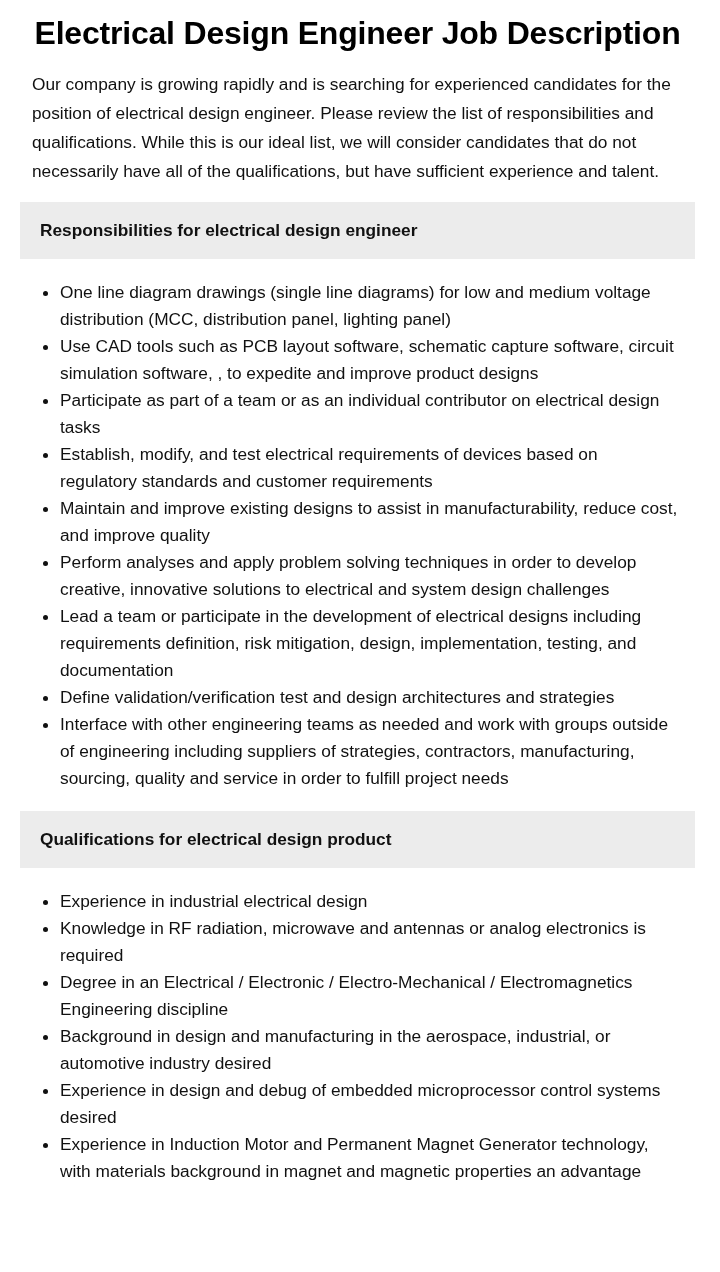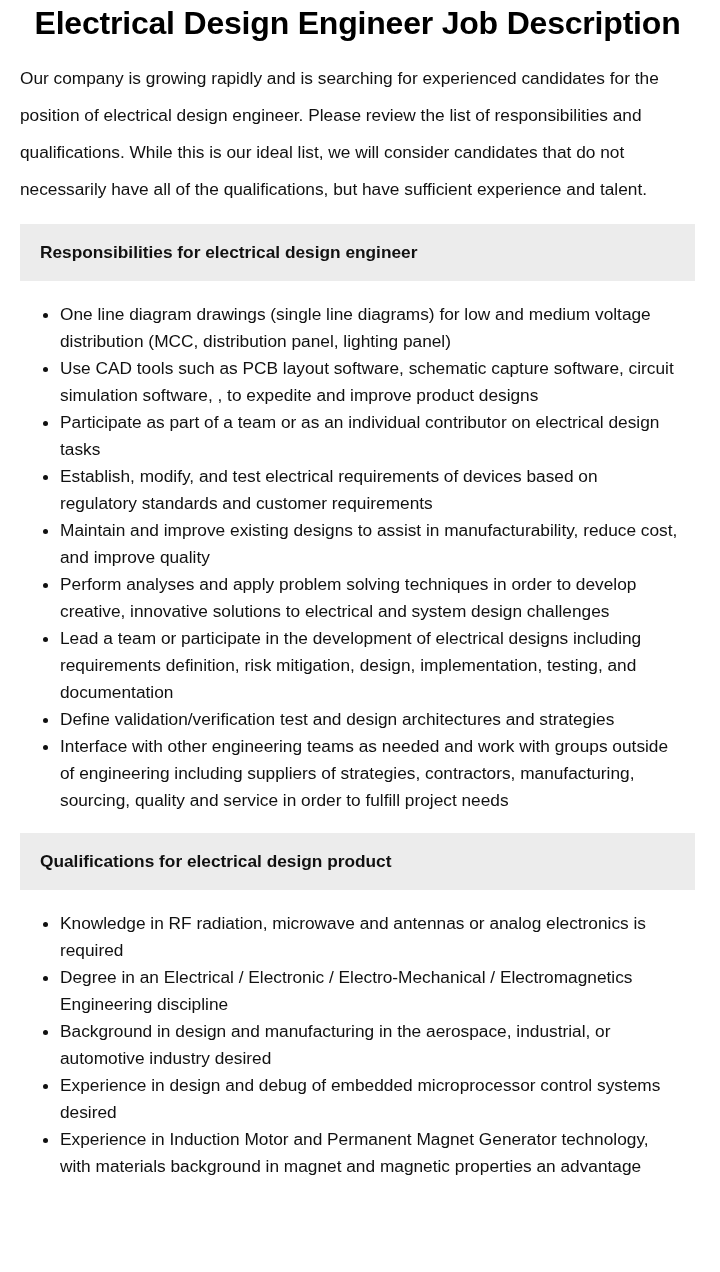--- a/index.html
+++ b/index.html
@@ -12,32 +12,32 @@
       height: 1272px;
       overflow: hidden;
       font-family: "Liberation Sans", "DejaVu Sans", sans-serif;
       color: #111111;
     }
     .page {
       padding: 0 25px 0 20px;
     }
     .title {
       margin: 0;
-      padding-top: 2px;
+      padding-top: 12px;
       text-align: center;
       font-size: 32px;
       line-height: 42px;
       font-weight: bold;
       letter-spacing: -0.2px;
       color: #000000;
     }
     .intro {
-      margin: 16px 0 0 0;
+      margin: 16px 0 0 12px;
       font-size: 17.3px;
-      line-height: 37px;
+      line-height: 29px;
     }
     .section-header {
       margin-top: 16px;
       background: #ececec;
       height: 57px;
       display: flex;
       align-items: center;
       padding-left: 20px;
       font-size: 17.3px;
       font-weight: bold;
@@ -82,19 +82,20 @@
     <li>Establish, modify, and test electrical requirements of devices based on regulatory standards and customer requirements</li>
     <li>Maintain and improve existing designs to assist in manufacturability, reduce cost, and improve quality</li>
     <li>Perform analyses and apply problem solving techniques in order to develop creative, innovative solutions to electrical and system design challenges</li>
     <li>Lead a team or participate in the development of electrical designs including requirements definition, risk mitigation, design, implementation, testing, and documentation</li>
     <li>Define validation/verification test and design architectures and strategies</li>
     <li>Interface with other engineering teams as needed and work with groups outside of engineering including suppliers of strategies, contractors, manufacturing, sourcing, quality and service in order to fulfill project needs</li>
   </ul>
 
   <div class="section-header qual">Qualifications for electrical design product</div>
   <ul class="items">
+    <li>Experience in industrial electrical design</li>
     <li>Knowledge in RF radiation, microwave and antennas or analog electronics is required</li>
     <li>Degree in an Electrical / Electronic / Electro-Mechanical / Electromagnetics Engineering discipline</li>
     <li>Background in design and manufacturing in the aerospace, industrial, or automotive industry desired</li>
     <li>Experience in design and debug of embedded microprocessor control systems desired</li>
     <li>Experience in Induction Motor and Permanent Magnet Generator technology, with materials background in magnet and magnetic properties an advantage</li>
   </ul>
 </div>
 
 </body></html>

